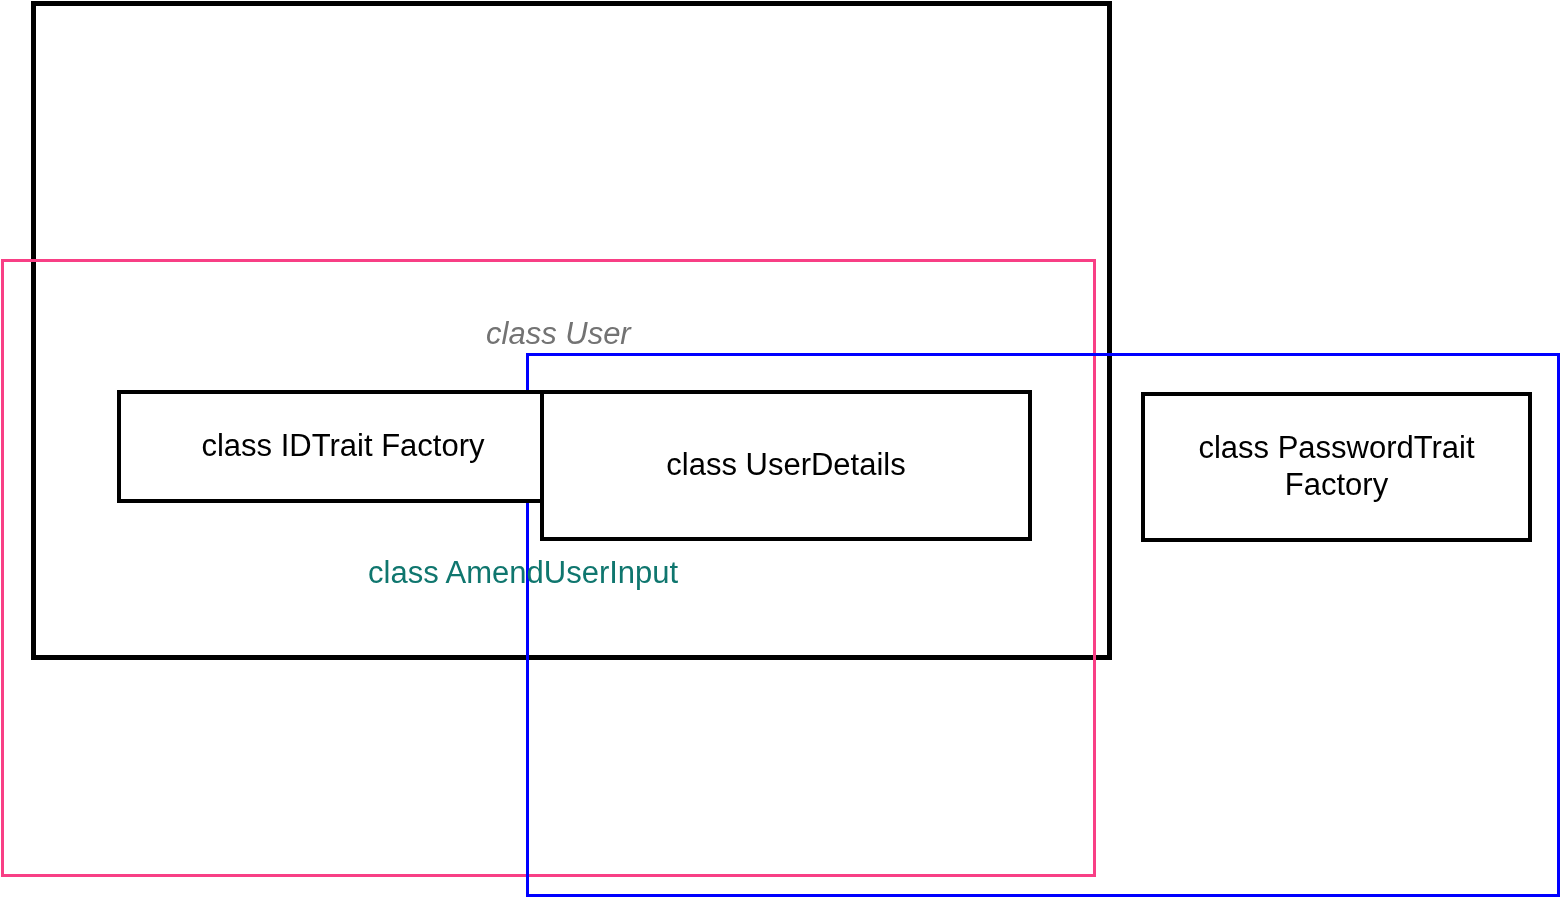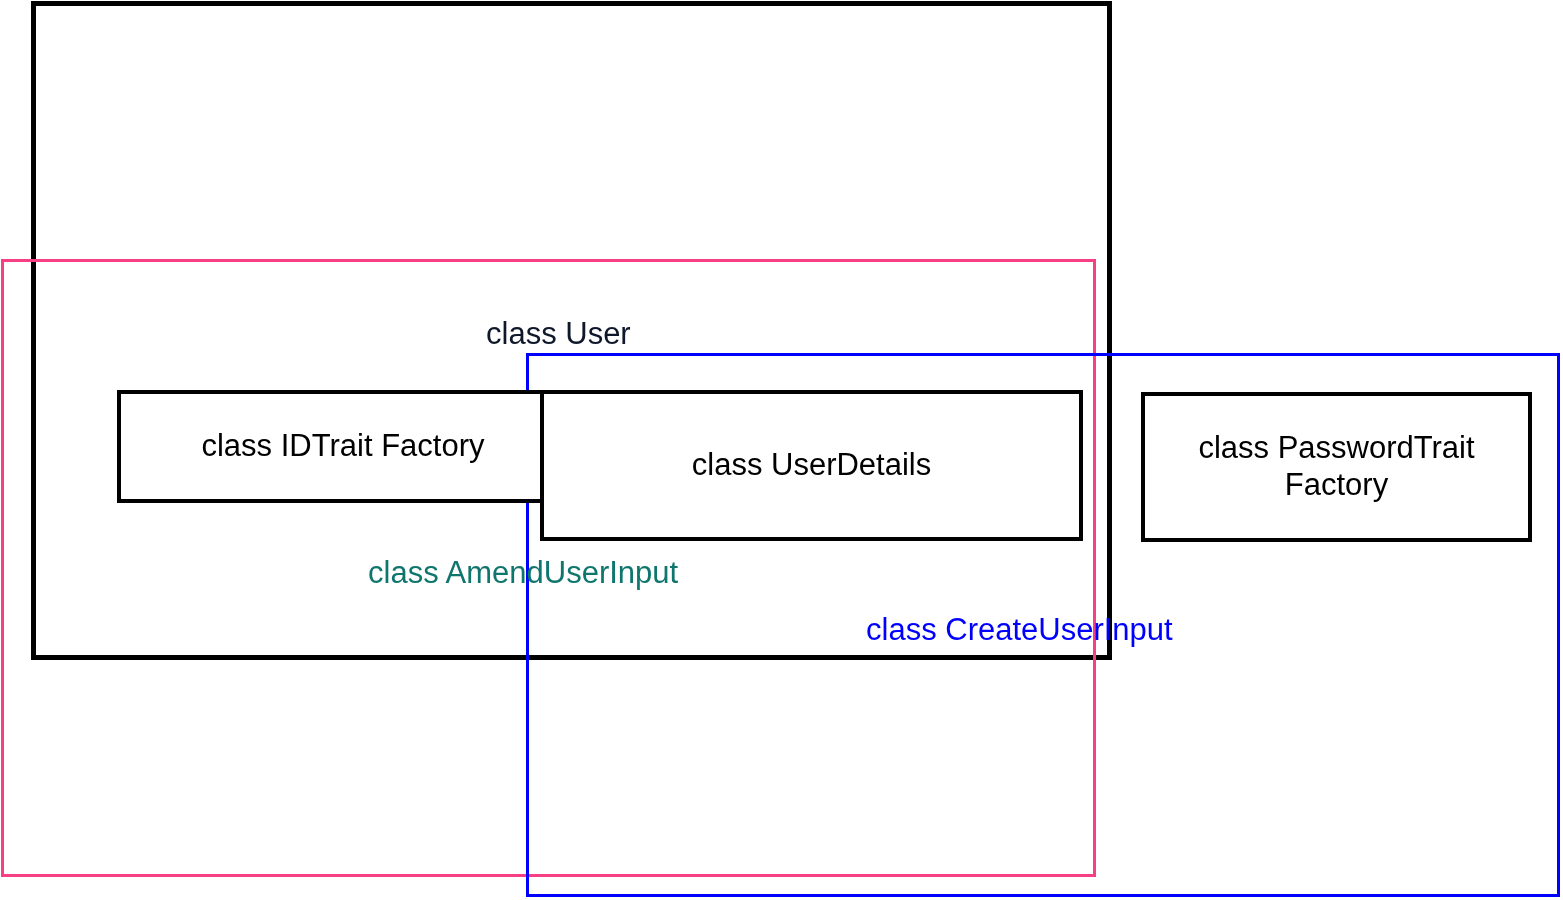--- a/index.html
+++ b/index.html
@@ -68,21 +68,21 @@
   .box-idtrait {
     left: 77px;
     top: 390px;
     width: 452px;
     height: 113px;
     margin-left: 40px;
   }
   .box-userdetails {
     left: 540px;
     top: 390px;
-    width: 543px;
+    width: 492px;
     height: 151px;
     text-align: center;
   }
   .box-passwordtrait {
     left: 1141px;
     top: 392px;
     width: 391px;
     height: 150px;
     padding: 0 2px;
   }
@@ -90,21 +90,22 @@
   .region-label {
     position: absolute;
     white-space: nowrap;
     font-size: 31px;
     line-height: 1;
     z-index: 7;
   }
   .label-user {
     left: 486px;
     top: 318px;
-    color: #0f172a;
+    color: #737373;
+    font-style: italic;
   }
   .label-amend {
     left: 368px;
     top: 557px;
     color: #0f766e;
   }
   .label-create {
     left: 866px;
     top: 614px;
     color: #0000FF;
@@ -118,21 +119,20 @@
   <div class="region region-user"></div>
 
   <div class="region region-amend"></div>
 
   <div class="region region-create"></div>
 
   <div class="region-label label-user">class User</div>
 
   <div class="region-label label-amend">class AmendUserInput</div>
 
-  <div class="region-label label-create">class CreateUserInput</div>
 
   <div class="class-box box-idtrait">
     <span>class IDTrait Factory</span>
   </div>
 
   <div class="class-box box-userdetails">
     <span>class UserDetails</span>
   </div>
 
   <div class="class-box box-passwordtrait">

